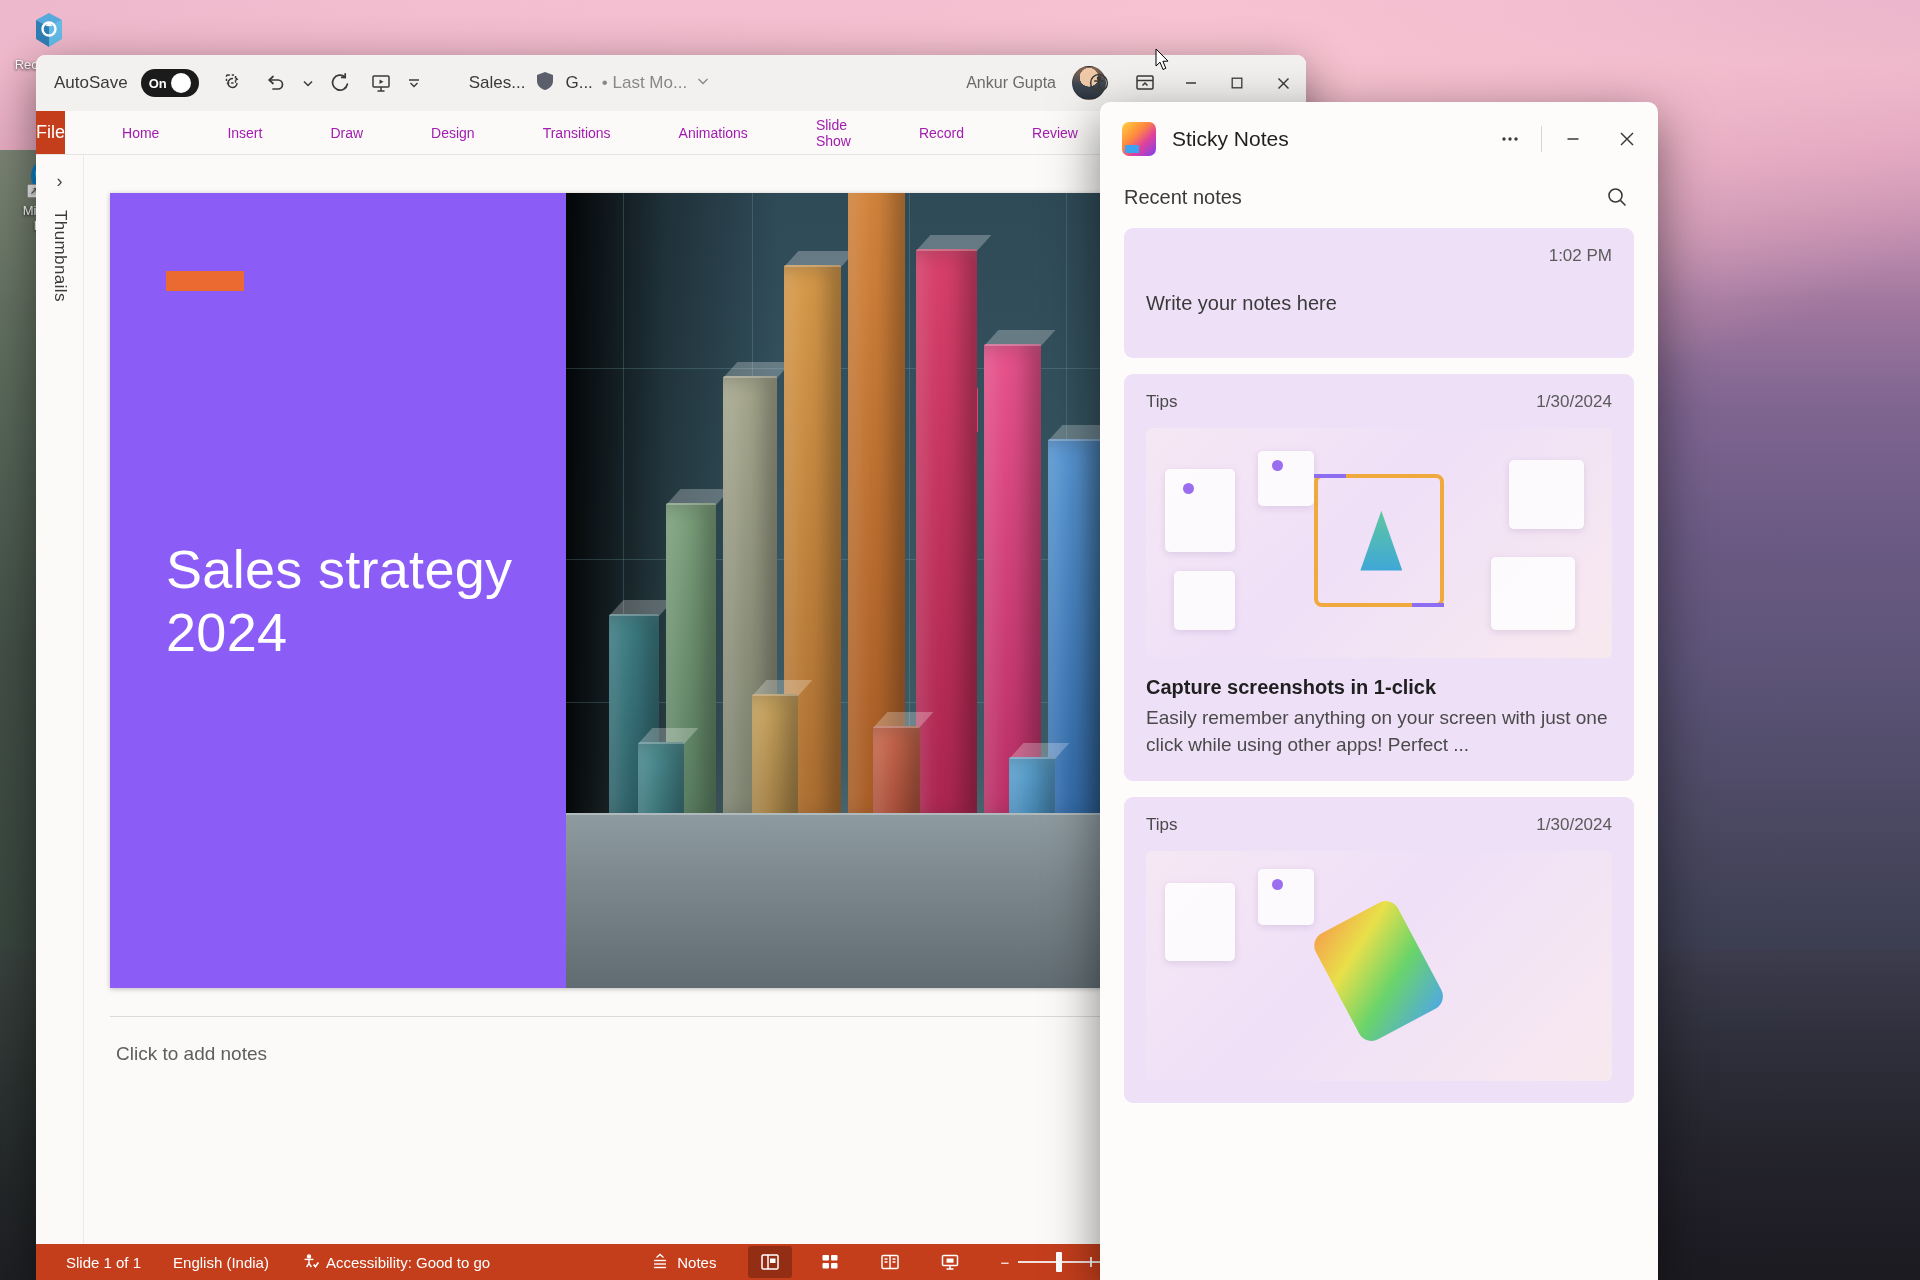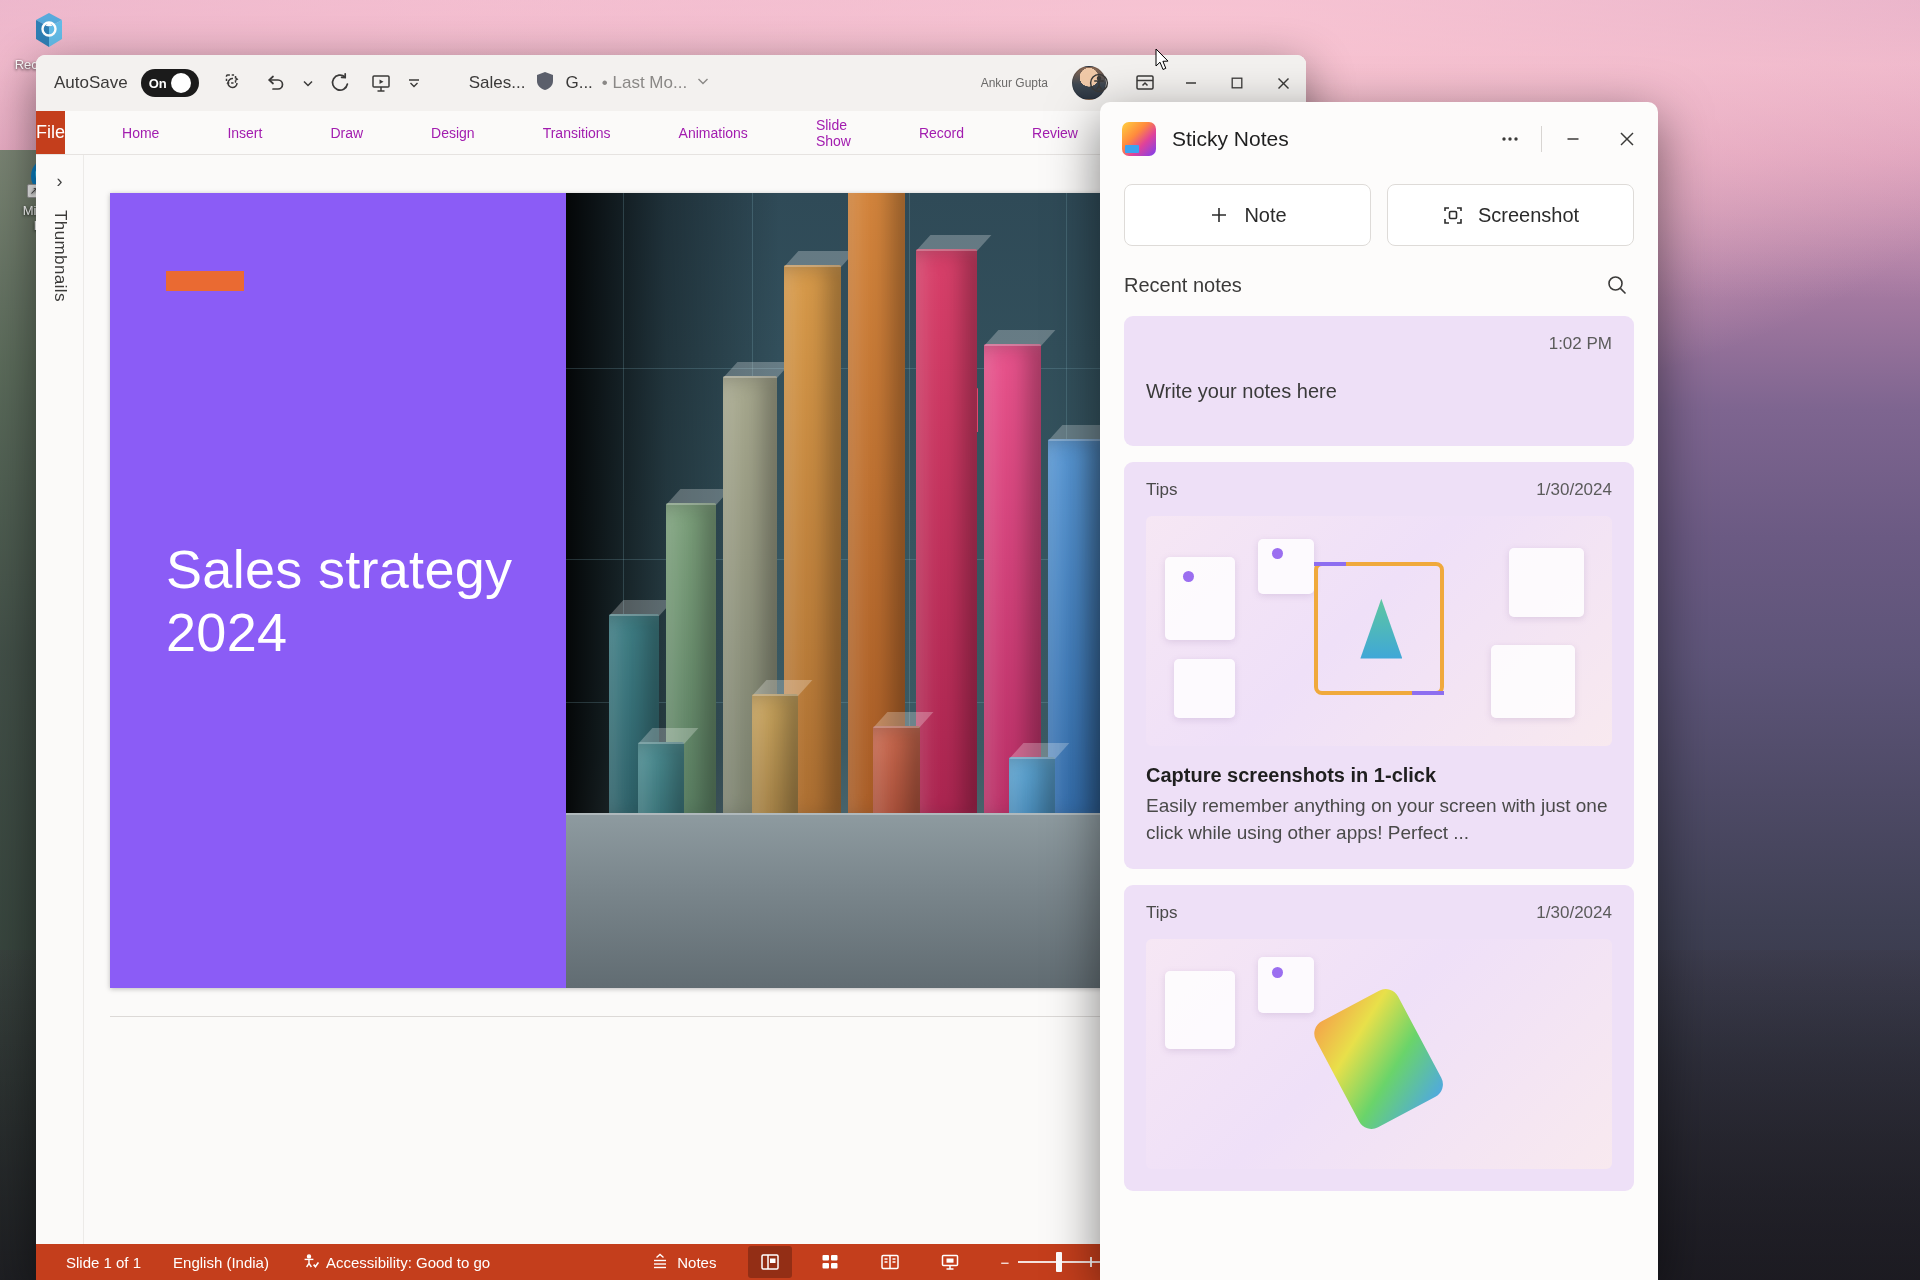--- a/index.html
+++ b/index.html
@@ -114,22 +114,22 @@
     color: #3b3a39; cursor: pointer;
   }
   .tb-btn.small { width: 26px; }
   #tb-docname {
     margin-left: 42px; font-size: 17px; color: #3b3a39;
     display: flex; align-items: center; gap: 9px;
   }
   #tb-docname .sep { color: #8a8886; }
   #tb-user {
     position: absolute; right: 200px; top: 50%; transform: translateY(-50%);
-    display: flex; align-items: center; gap: 24px;
-    font-size: 12px; color: #6b6a69;
+    display: flex; align-items: center; gap: 16px;
+    font-size: 16px; color: #6b6a69;
   }
   #tb-avatar {
     width: 34px; height: 34px; border-radius: 50%;
     background: radial-gradient(circle at 50% 32%, #f0c9a8 0 34%, rgba(240,201,168,0) 35%),
                 linear-gradient(180deg,#8c6a55 0%, #3d4650 55%, #2c3440 100%);
     border: 1px solid rgba(0,0,0,.12);
   }
   #tb-wincontrols {
     position: absolute; right: 0; top: 0; height: 56px;
     display: flex; align-items: center;
@@ -629,20 +629,21 @@
           <div class="bar3d" style="left:62%; width:6.5%;height:12%; background:linear-gradient(180deg,#5fa8d6,#3c7aa8); bottom:17%"></div>
 
           <div id="slide-floor"></div>
           <div class="pencil" style="left:78%;bottom:6%;width:120px;background:linear-gradient(90deg,#f3b23c,#e88a3a);transform:rotate(-16deg)"></div>
           <div class="pencil" style="left:76%;bottom:3%;width:130px;background:linear-gradient(90deg,#e0607a,#c9405f);transform:rotate(-12deg)"></div>
           <div class="pencil" style="left:80%;bottom:9.5%;width:100px;background:linear-gradient(90deg,#efc94e,#dca93c);transform:rotate(-20deg)"></div>
         </div>
       </div>
 
       <div id="notes-divider"></div>
+      <div id="notes-strip">Click to add notes</div>
     </div>
   </div>
 
   <div id="ppt-status">
     <span class="st-item">Slide 1 of 1</span>
     <span class="st-item">English (India)</span>
     <span class="st-item">
       <svg width="18" height="18" viewBox="0 0 18 18" fill="none" stroke="#fff" stroke-width="1.4">
         <circle cx="8" cy="3.4" r="1.5" fill="#fff"></circle>
           <path d="M3.6 6.4 H12.4"></path>
@@ -738,39 +739,20 @@
       </span>
       <span class="sn-wc close">
         <svg width="18" height="18" viewBox="0 0 18 18" fill="none" stroke="currentColor" stroke-width="1.5">
             <path d="M3 3 L15 15"></path>
             <path d="M15 3 L3 15"></path>
           </svg>
       </span>
     </div>
   </div>
 
-  <div id="sn-actions">
-    <div class="sn-act-btn">
-      <svg width="22" height="22" viewBox="0 0 22 22" stroke="#2b2b2b" stroke-width="1.6">
-        <path d="M11 4 V18"></path>
-          <path d="M4 11 H18"></path>
-      </svg>
-      <span>Note</span>
-    </div>
-    <div class="sn-act-btn">
-      <svg width="22" height="22" viewBox="0 0 22 22" fill="none" stroke="#2b2b2b" stroke-width="1.6">
-        <path d="M3 7 V4 H7"></path>
-          <path d="M15 4 H19 V7"></path>
-          <path d="M19 15 V19 H15"></path>
-          <path d="M7 19 H3 V15"></path>
-        <rect x="7.5" y="7.5" width="7" height="7" rx="1.2"></rect>
-      </svg>
-      <span>Screenshot</span>
-    </div>
-  </div>
 
   <div id="sn-recent-row">
     <span id="sn-recent-label">Recent notes</span>
     <span id="sn-search-btn">
       <svg width="24" height="24" viewBox="0 0 24 24" fill="none" stroke="#3b3a39" stroke-width="1.6">
         <circle cx="10.5" cy="10.5" r="6.5"></circle>
           <path d="M15.4 15.4 L20.5 20.5"></path>
       </svg>
     </span>
   </div>

